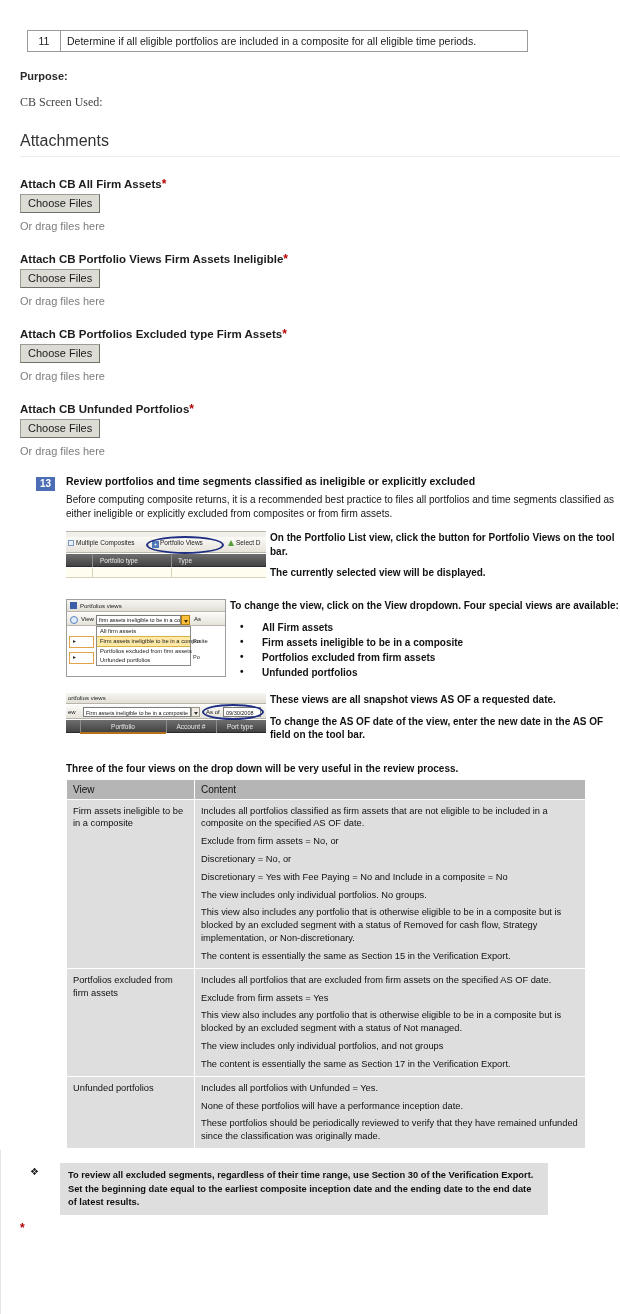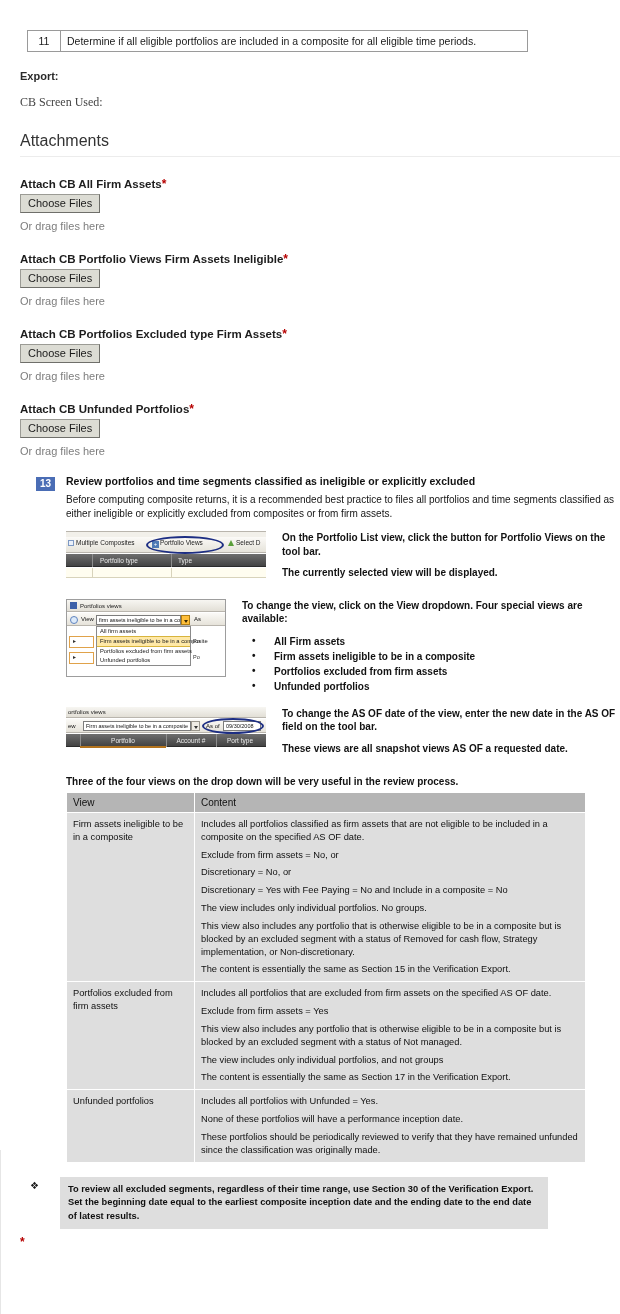--- a/index.html
+++ b/index.html
@@ -78,21 +78,21 @@
     text-align:center; line-height:14px;
     font-family:"Liberation Sans", sans-serif;
   }
   .doc-inner{ padding-left:30px; }
   .doc-h{ font-size:10.5px; font-weight:bold; color:#121212; margin-bottom:6px; }
   .doc-p{ font-size:10px; color:#141414; line-height:1.35; }
 
   
   .shot-row{ display:flex; margin-top:11px; }
   .shot-col{ flex:0 0 auto; }
-  .cap-col{ flex:1 1 auto; padding-left:16px; }
+  .cap-col{ flex:1 1 auto; padding-left:4px; }
   .cap-p{ font-size:10px; color:#121212; font-weight:bold; line-height:1.35; margin-bottom:8px;}
   .cap-list{ margin:0; padding-left:4px; list-style:none; }
   .cap-list li{ font-size:10px; color:#121212; font-weight:bold; line-height:1.5; position:relative; padding-left:28px;}
   .cap-list li:before{ content:"\2022"; position:absolute; left:6px; top:-1px; font-size:10px;}
 
   
   .ss1{ width:200px; height:47px; position:relative; overflow:hidden; background:#fff;}
   .ss1 .strip-top{ position:absolute; left:0; top:0; width:200px; height:6px; background:#f2f0ea; border-top:1px solid #b9b5ad;}
   .ss1 .tbar{ position:absolute; left:0; top:6px; width:200px; height:16px;
      background:linear-gradient(#fbfaf7,#e6e3da); border-bottom:1px solid #b9b5ad;}
@@ -204,21 +204,21 @@
       <tbody>
           <tr>
         <td class="step-num">11</td>
         <td>Determine if all eligible portfolios are included in a composite for all eligible time periods.</td>
       </tr>
     </tbody>
       </table>
   </div>
 
   <div class="purpose-block">
-    <div class="purpose-line">Export:</div>
+    <div class="purpose-line">Purpose:</div>
     <div class="cb-line">CB Screen Used:</div>
   </div>
 
   <div class="section-head">Attachments</div>
 
   <div class="attach-group">
     <div class="attach-label"><span>Attach CB All Firm Assets</span><span class="req">*</span></div>
     <button class="choose-btn">Choose Files</button>
     <div class="drag-hint">Or drag files here</div>
   </div>
@@ -330,22 +330,22 @@
             <div class="hsep" style="left:100px;"></div>
             <div class="hsep" style="left:150px;"></div>
             <div class="hcell" style="left:14px;width:86px;">Portfolio</div>
             <div class="hcell" style="left:100px;width:50px;">Account #</div>
             <div class="hcell" style="left:150px;width:48px;">Port type</div>
             <div class="under" style="left:14px;width:86px;"></div>
             <div class="body-row"></div>
           </div>
         </div>
         <div class="cap-col">
+          <div class="cap-p">These views are all snapshot views AS OF a requested date.</div>
           <div class="cap-p">To change the AS OF date of the view, enter the new date in the AS OF field on the tool bar.</div>
-          <div class="cap-p">These views are all snapshot views AS OF a requested date.</div>
         </div>
       </div>
 
       <div class="lead">Three of the four views on the drop down will be very useful in the review process.</div>
 
       <table class="ctable">
         <thead>
           <tr>
             <th style="width:128px;">View</th>
             <th>Content</th>

